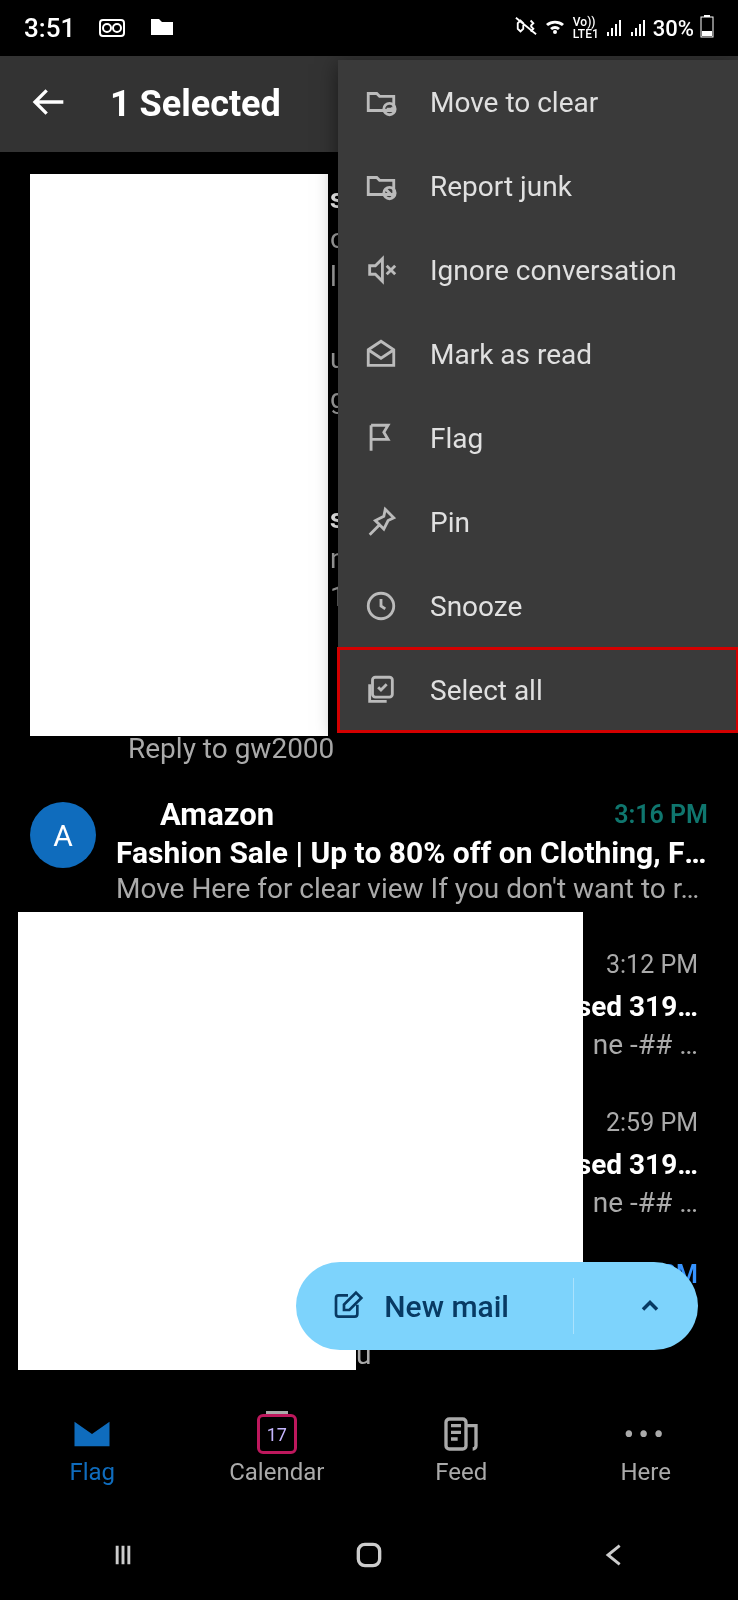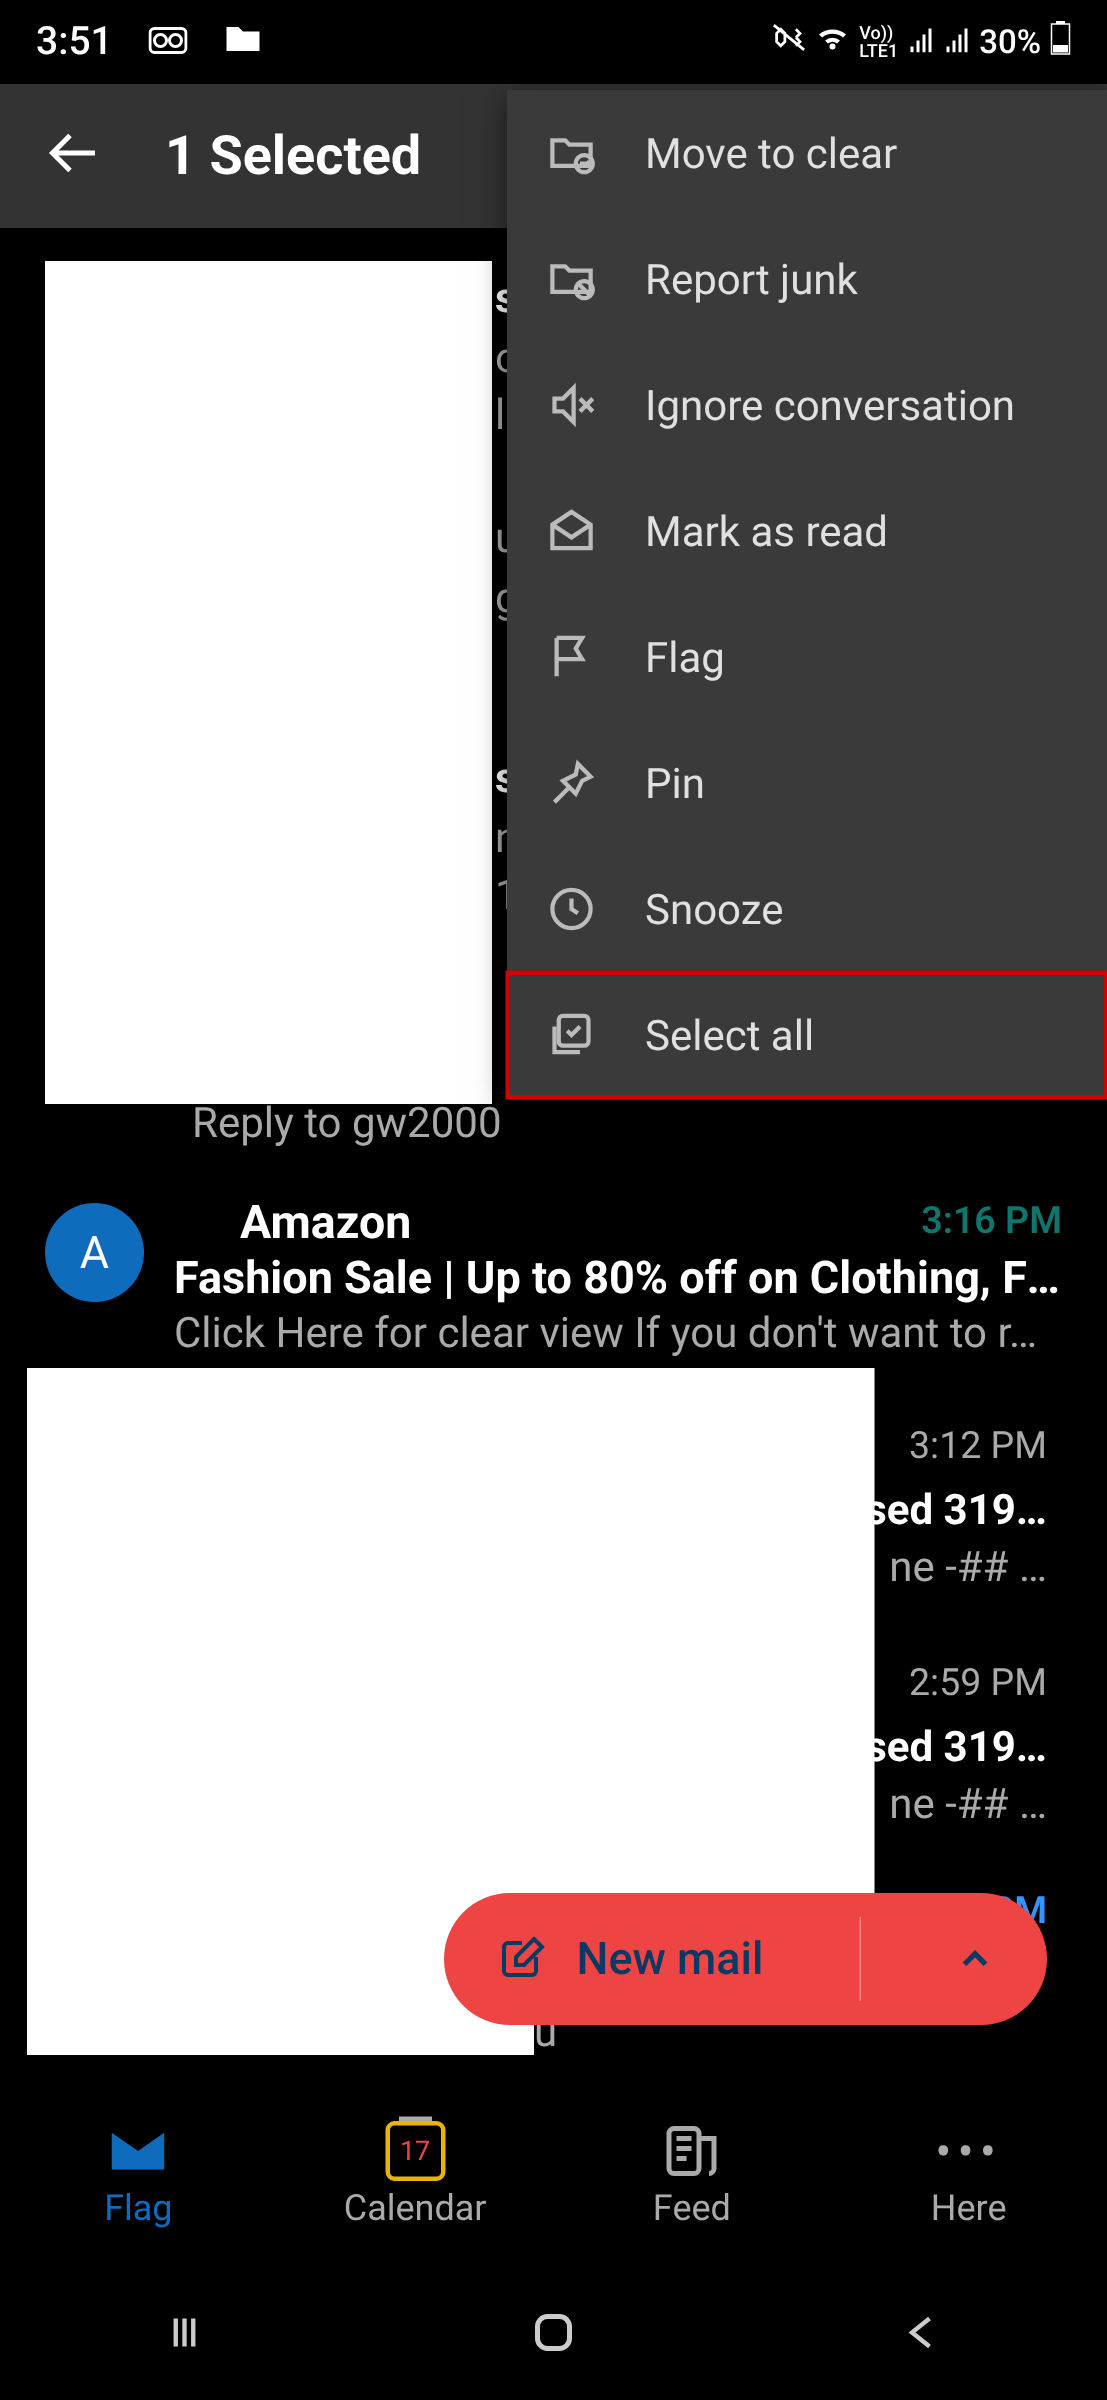--- a/index.html
+++ b/index.html
@@ -23,30 +23,30 @@
     .sender { font-size:31px; font-weight:700; }
     .time { font-size:25px; color:#0f766e; font-weight:600; }
     .subject { font-size:30px; font-weight:700; color:#fff; white-space:nowrap; overflow:hidden; text-overflow:ellipsis; margin-top:2px; }
     .preview { font-size:28px; color:#aaa; white-space:nowrap; overflow:hidden; text-overflow:ellipsis; margin-top:2px; }
 
     .context-menu { position:absolute; top:60px; right:0; width:400px; background:#3a3a3a; box-shadow:0 4px 20px rgba(0,0,0,.5); z-index:10; }
     .menu-item { display:flex; align-items:center; gap:32px; padding:0 26px; height:84px; font-size:28px; color:#e0e0e0; }
     .menu-item.highlight { outline:3px solid #d40000; outline-offset:-2px; }
     .menu-icon { width:34px; height:34px; stroke:#bbb; fill:none; stroke-width:2; flex:none; }
 
-    .fab { position:absolute; bottom:250px; right:40px; height:88px; background:#ef4444; border-radius:44px; display:flex; align-items:center; color:#fff; padding:0;gap:28px; }
+    .fab { position:absolute; bottom:250px; right:40px; height:88px; background:#7dd3fc; border-radius:44px; display:flex; align-items:center; color:#fff; padding:0;gap:28px; }
     .fab-main { display:flex; align-items:center; gap:20px; padding:0 36px; }
     .fab-main .fab-label { font-size:30px; }
     .fab-sep { width:1px; height:56px; background:rgba(255,255,255,.35); }
     .fab-expand { width:96px; display:flex; align-items:center; justify-content:center; }
 
     .bottom-nav { position:absolute; bottom:90px; left:0; right:0; height:120px; display:flex; }
     .nav-item { flex:1; display:flex; flex-direction:column; align-items:center; justify-content:center; gap:4px; font-size:24px; color:#aaa; }
     .nav-item.active { color:#0f6cbd; }
-    .nav-icon-cal { width:40px; height:40px; border:3px solid #eab308; border-radius:6px; display:flex; align-items:center; justify-content:center; font-size:18px; color:#ef4444; position:relative; }
+    .nav-icon-cal { width:40px; height:40px; border:3px solid #be185d; border-radius:6px; display:flex; align-items:center; justify-content:center; font-size:18px; color:#c4b5fd; position:relative; }
     .nav-icon-cal::before { content:""; position:absolute; top:-6px; left:6px; right:6px; height:3px; background:#aaa; }
     .nav-icon { width:42px; height:40px; display:flex; align-items:center; justify-content:center; }
 
     .sys-nav { position:absolute; bottom:0; left:0; right:0; height:90px; display:flex; justify-content:space-around; align-items:center; }
     .sys-btn { width:44px; height:44px; display:flex; align-items:center; justify-content:center; }
 
     .partial-text { position:absolute; color:#aaa; font-size:28px; }
     .partial-time { position:absolute; color:#aaa; font-size:25px; right:40px; }
   </style>
 </head>
@@ -126,21 +126,21 @@
   <div class="partial-text" style="top:580px; left:128px;">Reply to gw2000</div>
 
   <div class="email-item" style="position:absolute; top:630px; left:0; right:0;">
     <div class="avatar blue">A</div>
     <div class="email-body">
       <div class="row1">
         <span class="sender">Amazon</span>
         <span class="time">3:16 PM</span>
       </div>
       <div class="subject">Fashion Sale | Up to 80% off on Clothing, Foo…</div>
-      <div class="preview">Click Here for clear view If you don't want to r…</div>
+      <div class="preview">Move Here for clear view If you don't want to r…</div>
     </div>
   </div>
 
   <div class="white-block" style="top:760px; left:18px; width:565px; height:352px;"></div>
   <div class="white-block" style="top:1112px; left:18px; width:338px; height:106px;"></div>
 
   <div class="partial-time" style="top:798px;margin-left:15px;">3:12 PM</div>
   <div class="partial-text" style="top:838px; right:40px; left:auto; color:#fff; font-weight:700;">sed 319…</div>
   <div class="partial-text" style="top:876px; right:40px; left:auto;">ne -## …</div>
 

